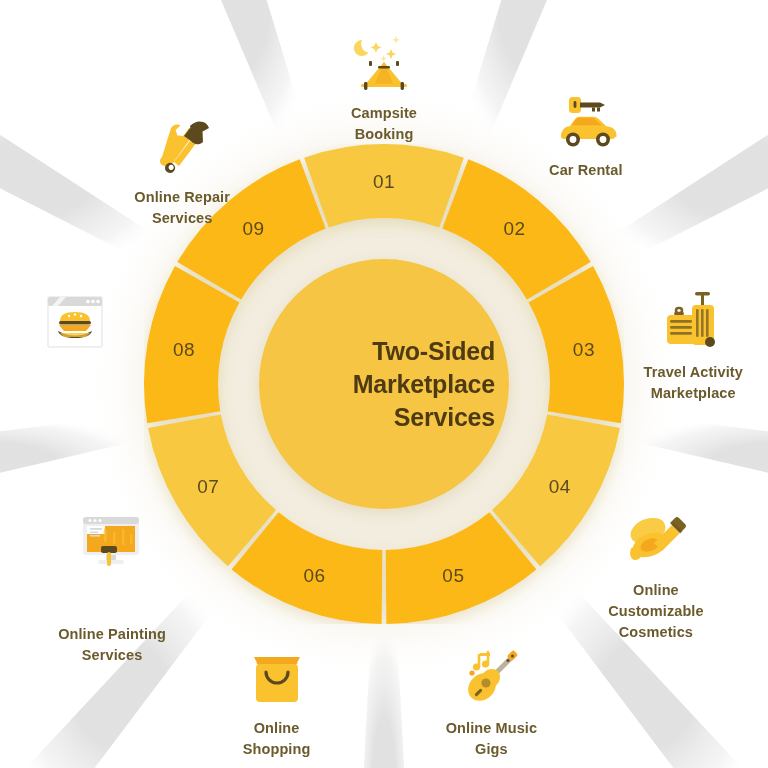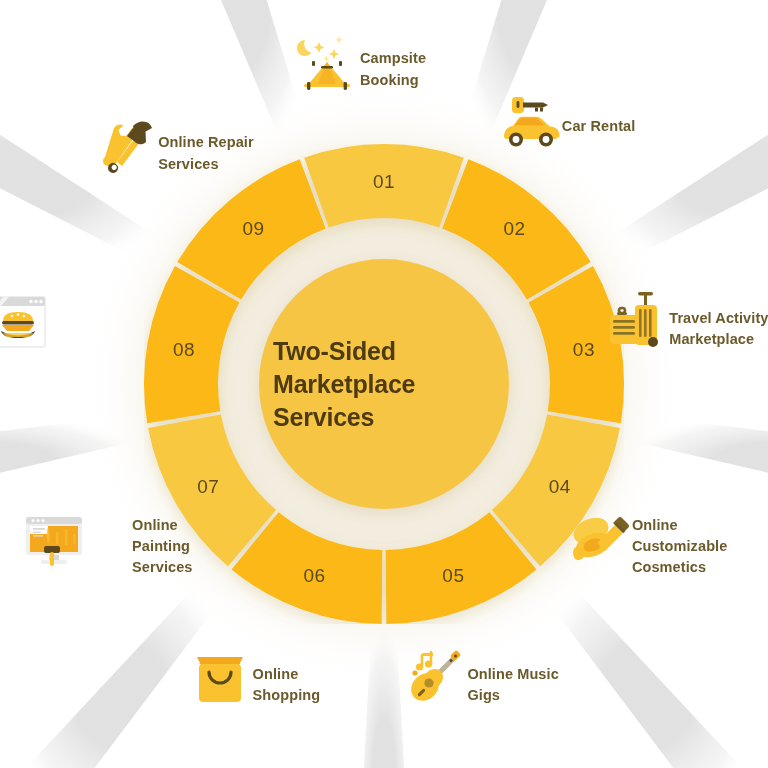--- a/index.html
+++ b/index.html
@@ -59,37 +59,38 @@
     width: 250px;
     height: 250px;
     border-radius: 50%;
     background: #f6c544;
     display: flex;
     align-items: center;
     justify-content: center;
     box-shadow: 0 4px 14px rgba(150,110,10,0.13);
   }
   .hub-title {
-    text-align: left;
+    text-align: right;
     color: #4e3b12;
     font-size: 25px;
     line-height: 1.32;
     font-weight: bold;
     letter-spacing: -0.2px;
     padding: 0 14px;
     font-family: "Liberation Sans", sans-serif;
   }
 
   
   .node {
     position: absolute;
     width: 180px;
     margin-left: -90px;
+    text-align: center;
     display: flex;
-    flex-direction: row;
+    flex-direction: column;
     align-items: center;
   }
   .node-icon {
     width: 66px;
     height: 58px;
     display: flex;
     align-items: flex-end;
     justify-content: center;
     margin-bottom: 9px;
   }

